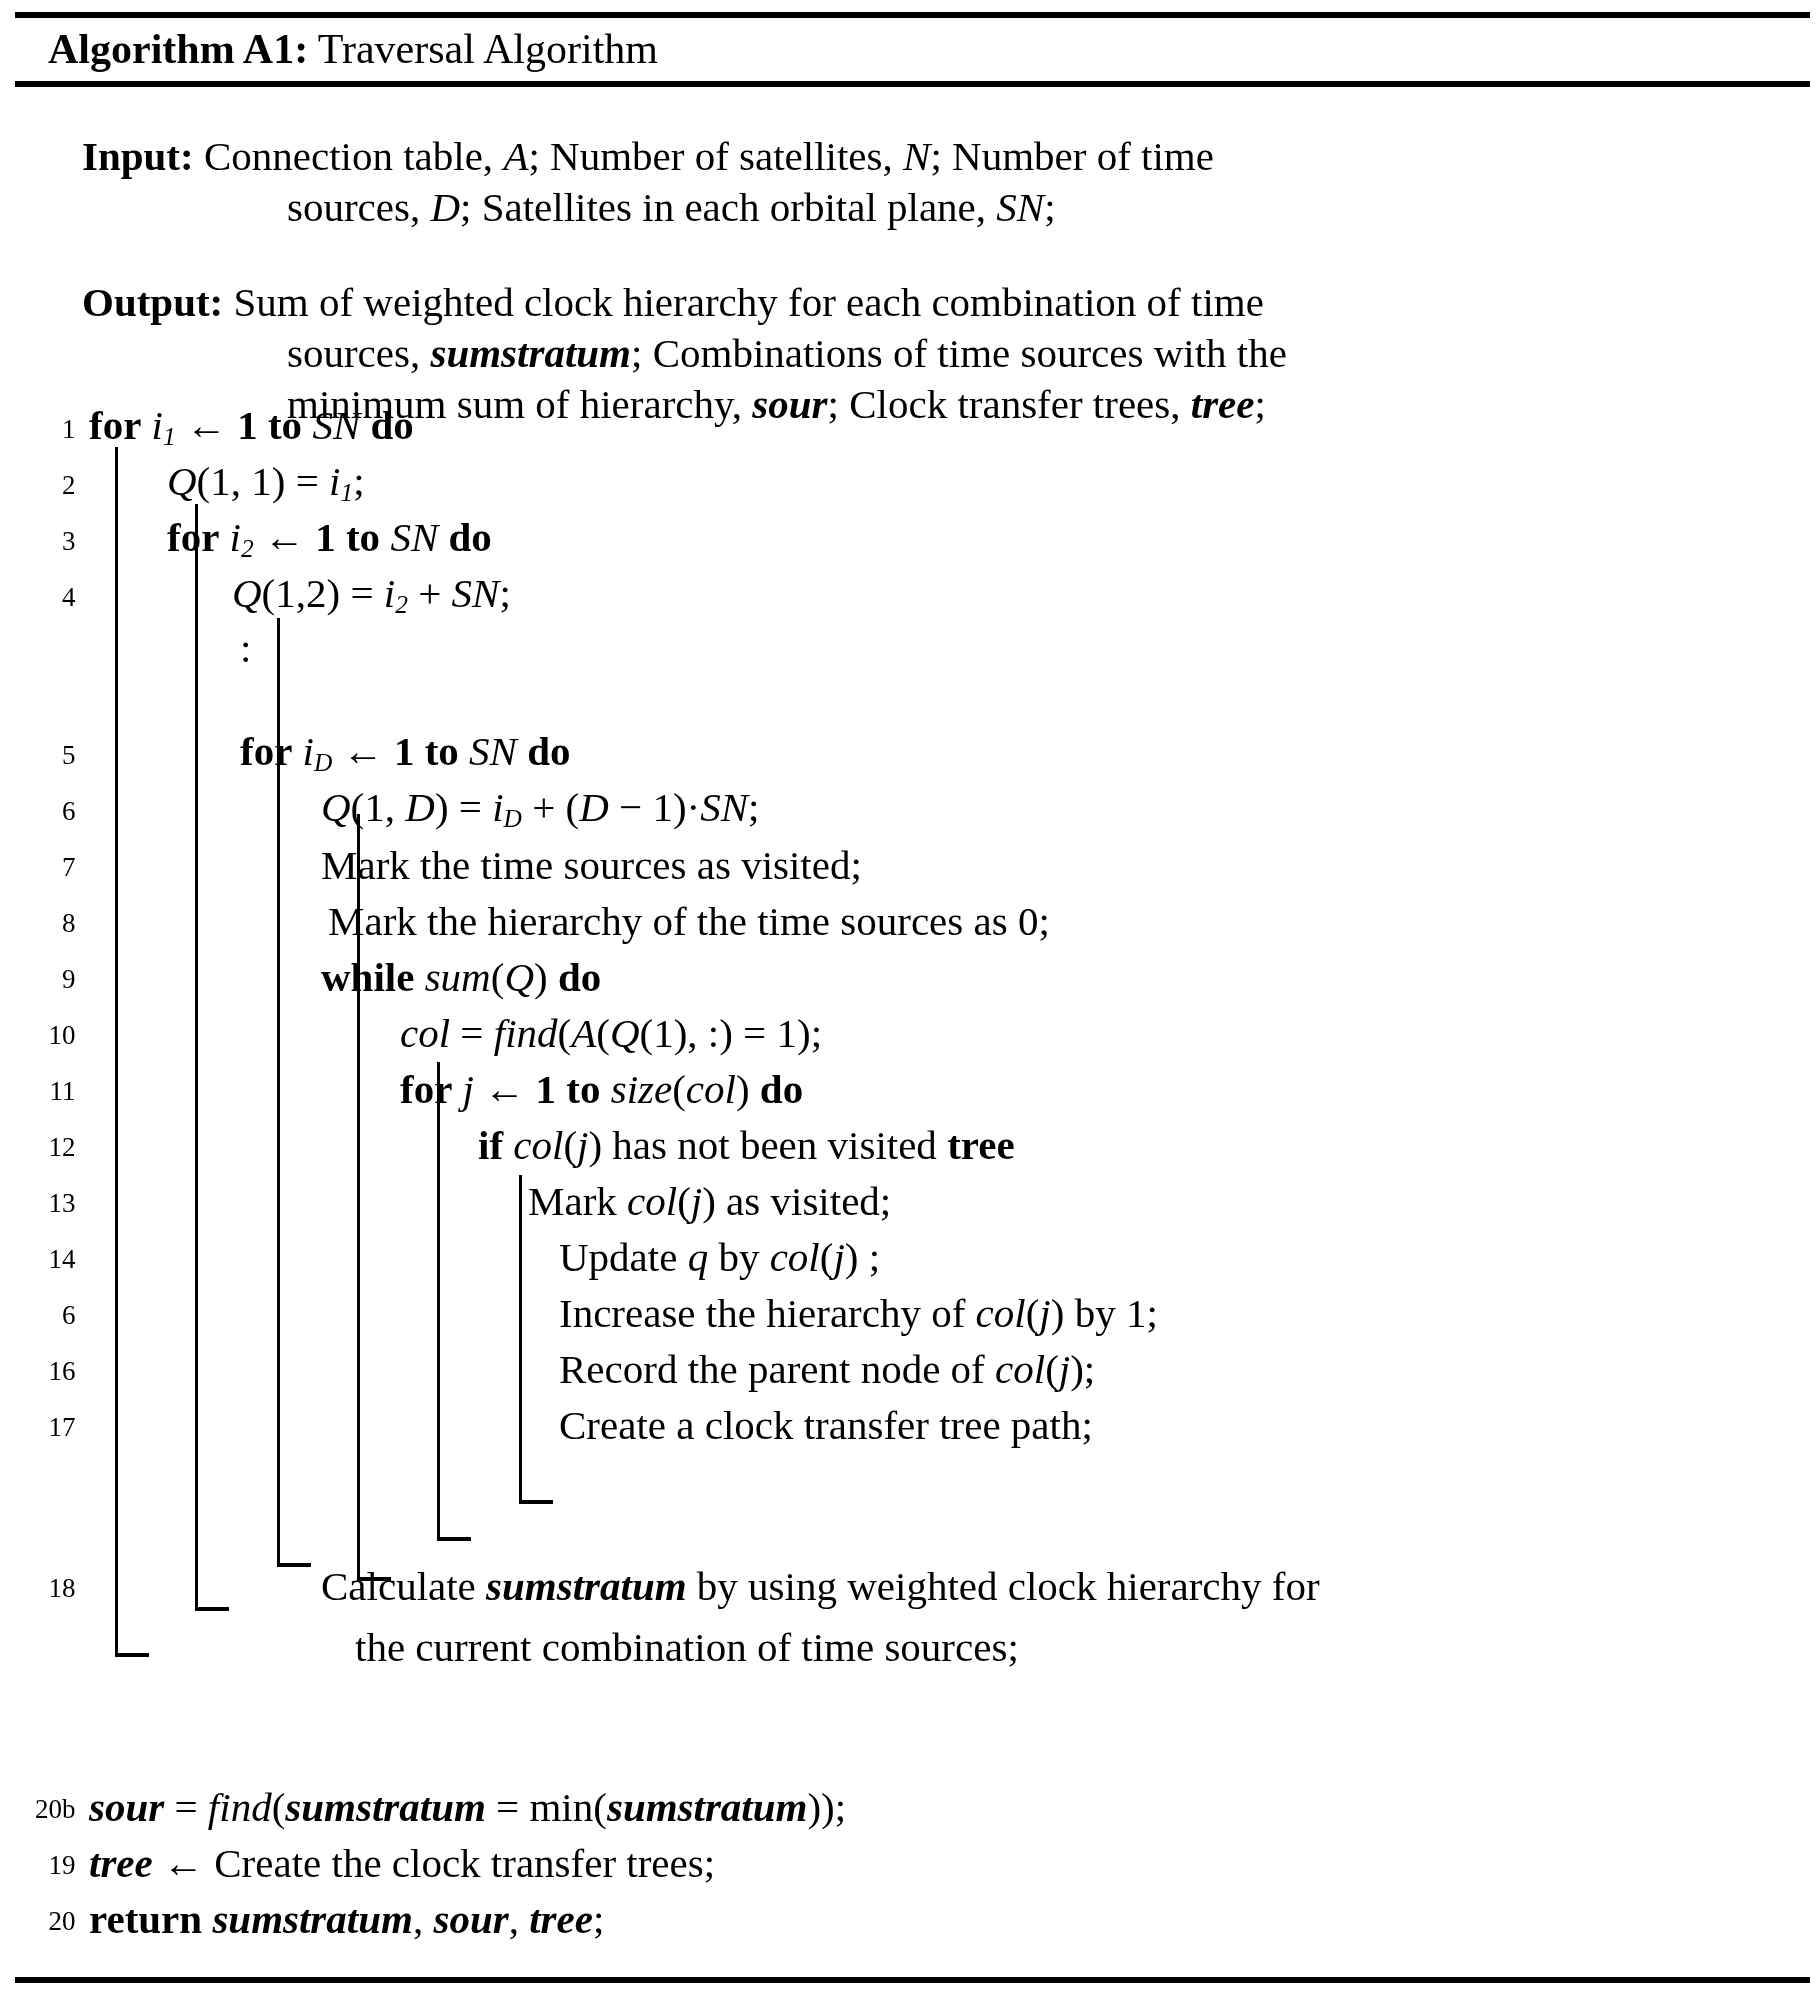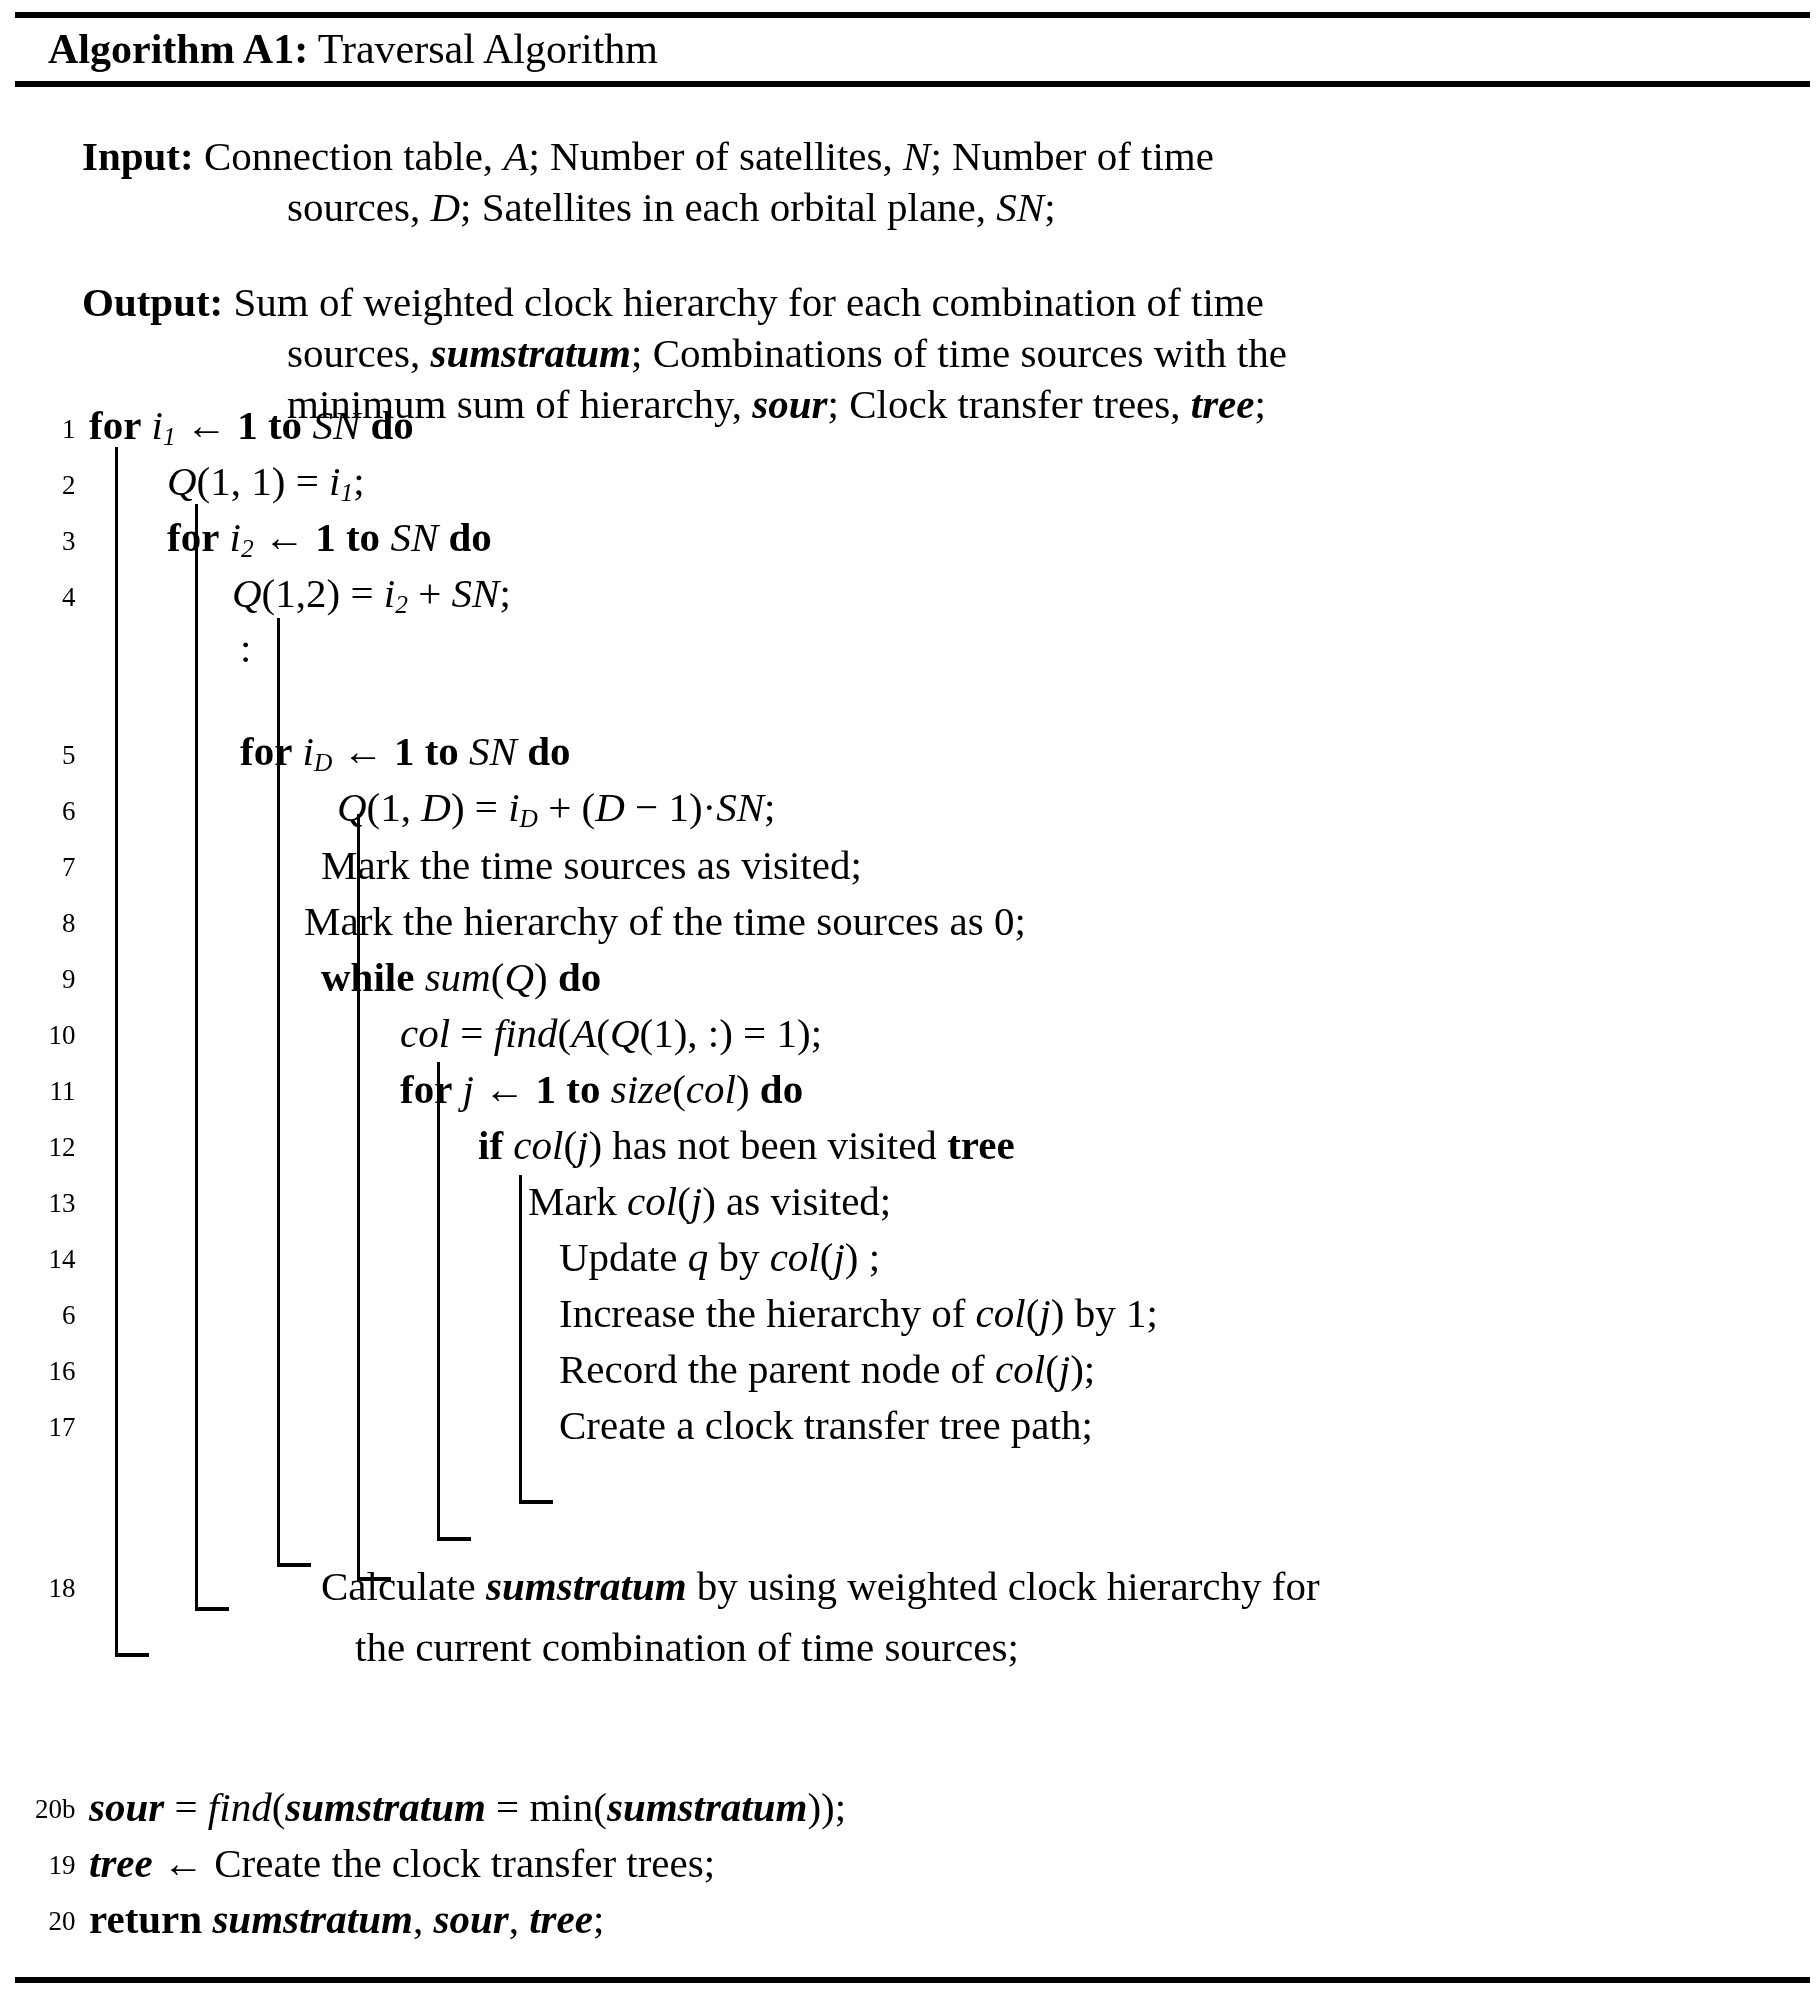--- a/index.html
+++ b/index.html
@@ -180,31 +180,31 @@
       <span class="dots" style="left:240px; top:5.5px;">:</span>
     </div>
 
     <div class="cline">
       <span class="num">5</span>
       <span class="txt" style="left:240px;"><b>for</b> <span class="it">i</span><span class="sub">D</span> ← <b>1 to</b> <span class="it">SN</span> <b>do</b></span>
     </div>
 
     <div class="cline">
       <span class="num">6</span>
-      <span class="txt" style="left:321px;margin-left:16px;"><span class="it">Q</span>(1, <span class="it">D</span>) = <span class="it">i</span><span class="sub">D</span> + (<span class="it">D</span> − 1)·<span class="it">SN</span>;</span>
+      <span class="txt" style="left:321px;"><span class="it">Q</span>(1, <span class="it">D</span>) = <span class="it">i</span><span class="sub">D</span> + (<span class="it">D</span> − 1)·<span class="it">SN</span>;</span>
     </div>
 
     <div class="cline">
       <span class="num">7</span>
       <span class="txt" style="left:321px;">Mark the time sources as visited;</span>
     </div>
 
     <div class="cline">
       <span class="num">8</span>
-      <span class="txt" style="left:304px;">Mark the hierarchy of the time sources as 0;</span>
+      <span class="txt" style="left:328px;">Mark the hierarchy of the time sources as 0;</span>
     </div>
 
     <div class="cline">
       <span class="num">9</span>
       <span class="txt" style="left:321px;"><b>while</b> <span class="it">sum</span>(<span class="it">Q</span>) <b>do</b></span>
     </div>
 
     <div class="cline">
       <span class="num">10</span>
       <span class="txt" style="left:400px;"><span class="it">col</span> = <span class="it">f</span><span class="it">ind</span>(<span class="it">A</span>(<span class="it">Q</span>(1), :) = 1);</span>

